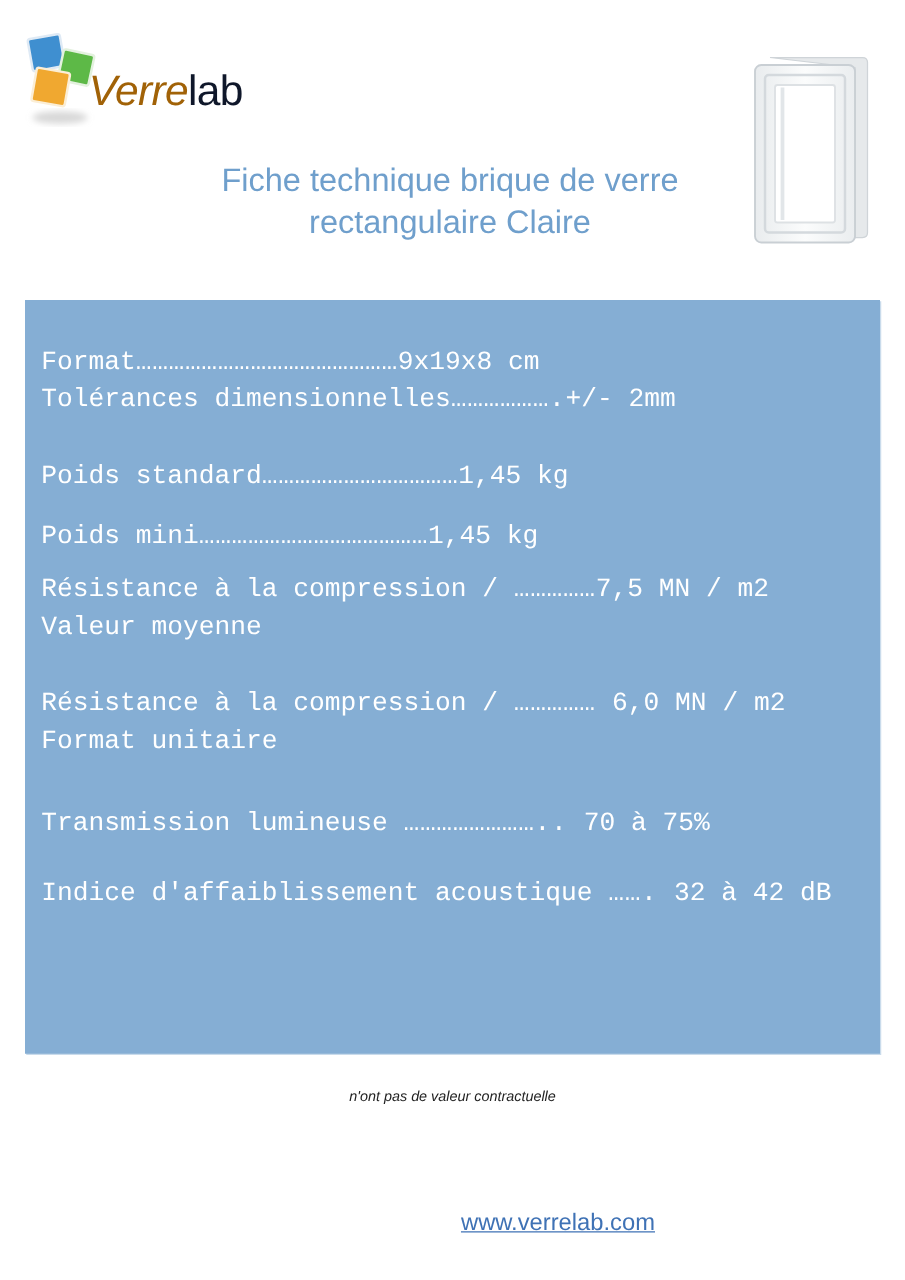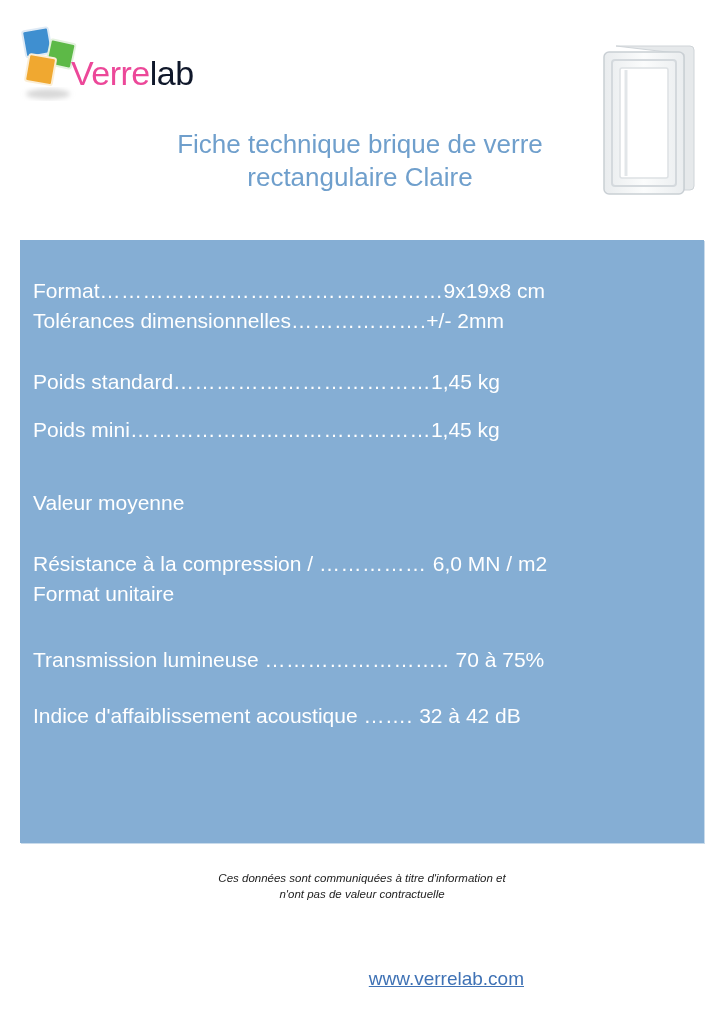--- a/index.html
+++ b/index.html
@@ -26,21 +26,21 @@
     .logo-text {
       position: absolute;
       left: 53px;
       top: 32px;
       font-family: "Liberation Sans", sans-serif;
       font-size: 34px;
       letter-spacing: -0.5px;
       line-height: 1;
       white-space: nowrap;
     }
-    .logo-text .part1 { color: #ec4899; }
+    .logo-text .part1 { color: #a16207; font-style: italic; }
     .logo-text .part2 { color: #0f172a; }
 
     
     .product {
       position: absolute;
       left: 598px;
       top: 40px;
       width: 100px;
       height: 160px;
     }
@@ -65,21 +65,21 @@
       top: 240px;
       width: 684px;
       height: 603px;
       background: #85aed4;
       box-shadow: 1px 1px 0 #c9dbeb;
     }
     .spec {
       position: absolute;
       left: 13px;
       color: #ffffff;
-      font-family: Liberation Sans, sans-serif;
+      font-family: Liberation Mono, monospace;
       font-size: 21px;
       line-height: 30px;
       white-space: nowrap;
     }
     .spec .dots { letter-spacing: 0.5px; }
 
     
     .disclaimer {
       position: absolute;
       left: 120px;
@@ -164,35 +164,37 @@
     <span>Tolérances dimensionnelles</span><span class="dots">……………….</span><span>+/- 2mm</span>
   </div>
 
   <div class="spec" style="top:127px;">
     <span>Poids standard</span><span class="dots">………………………………</span><span>1,45 kg</span>
   </div>
   <div class="spec" style="top:175px;">
     <span>Poids mini</span><span class="dots">……………………………………</span><span>1,45 kg</span>
   </div>
 
+  <div class="spec" style="top:218px;">
+    <span>Résistance à la compression / </span><span class="dots">……………</span><span>7,5 MN / m2</span>
+  </div>
   <div class="spec" style="top:248px;">Valeur moyenne</div>
 
   <div class="spec" style="top:309px;">
     <span>Résistance à la compression / </span><span class="dots">…………… </span><span>6,0 MN / m2</span>
   </div>
   <div class="spec" style="top:339px;">Format unitaire</div>
 
   <div class="spec" style="top:405px;">
     <span>Transmission lumineuse </span><span class="dots">…………………….. </span><span>70 à 75%</span>
   </div>
 
   <div class="spec" style="top:461px;">
     <span>Indice d'affaiblissement acoustique </span><span class="dots">……. </span><span>32 à 42 dB</span>
   </div>
 
 </div>
 
 <div class="disclaimer">
-  <div>Ces données sont communiquées à titre d'information et</div>
   <div>n'ont pas de valeur contractuelle</div>
 </div>
 
 <a class="website" title="www.verrelab.com">www.verrelab.com</a>
 
 </body></html>

